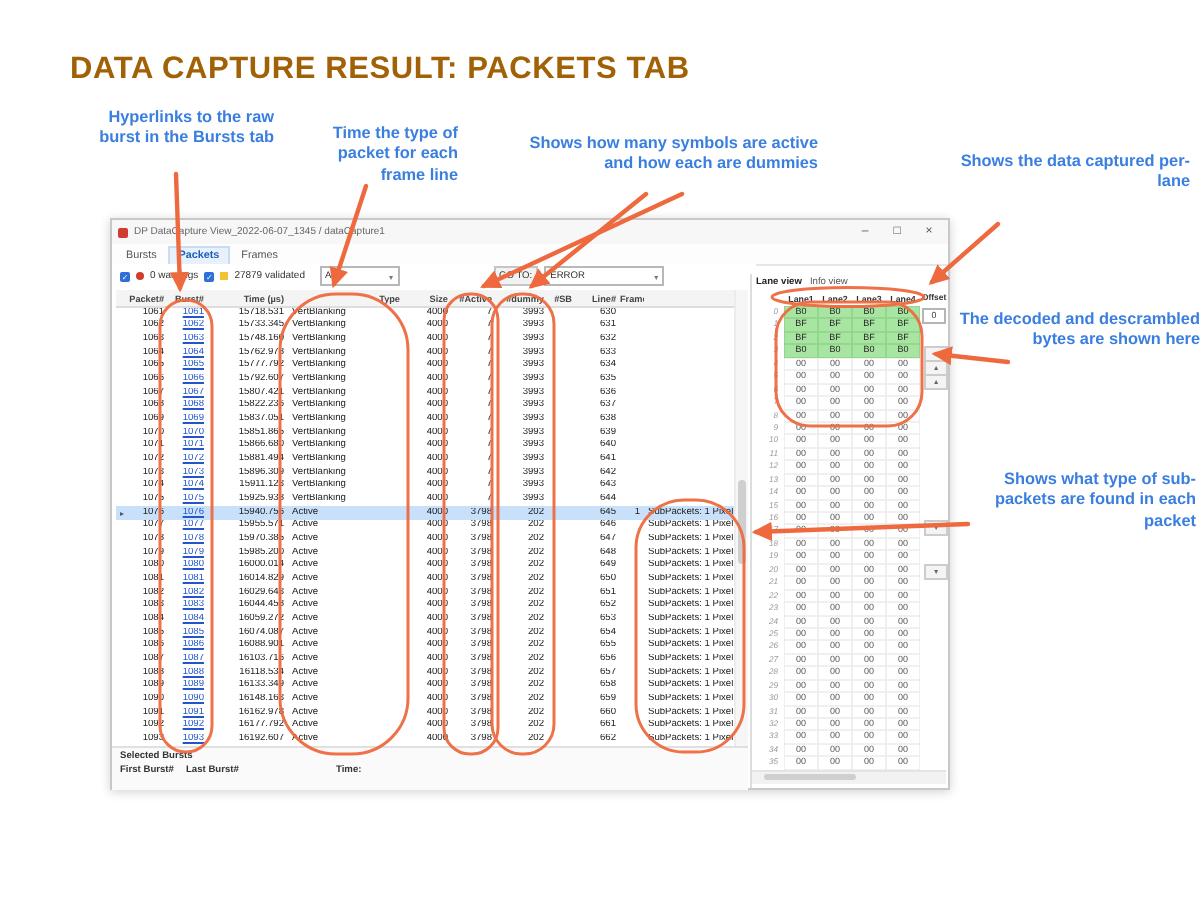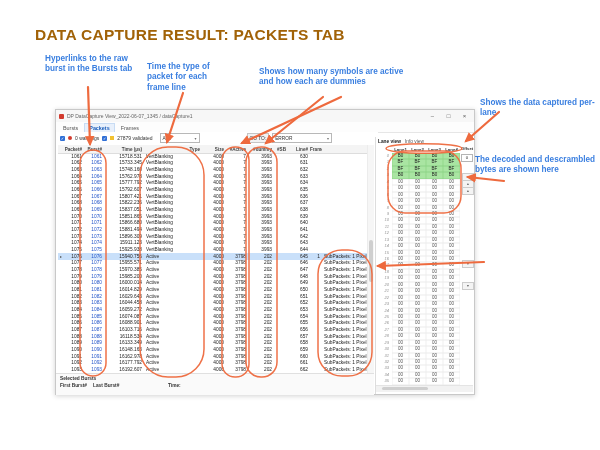--- a/index.html
+++ b/index.html
@@ -3,25 +3,25 @@
 <meta charset="utf-8">
 <style>
   html,body{margin:0;padding:0;background:#fff;}
   body{width:600px;height:450px;overflow:hidden;font-family:"Liberation Sans",sans-serif;}
   #slide{position:relative;width:600px;height:450px;background:#fff;}
 
   
   #title{position:absolute;left:35px;top:26px;margin:0;font-size:15.5px;font-weight:bold;
          letter-spacing:.3px;color:#a16207;}
   .ann{position:absolute;color:#3a7fe0;font-size:8.2px;line-height:1.26;font-weight:bold;
-       text-align:left;}
+       text-align:right;}
   #ann-bursts{left:45px;top:54px;width:92px;}
   #ann-type{left:147px;top:62px;width:82px;}
   #ann-symbols{left:259px;top:67px;width:150px;}
-  #ann-perlane{left:480px;top:98px;width:115px;}
+  #ann-perlane{left:480px;top:76px;width:115px;}
   #ann-decoded{left:475px;top:155px;width:125px;}
   #ann-subpackets{left:478px;top:235px;width:120px;}
 
   
   #win{position:absolute;left:55px;top:109px;width:418px;height:284px;background:#fff;
        border:1px solid #c8c8c8;box-shadow:0 1px 5px rgba(0,0,0,.18);color:#333;}
   .titlebar{position:absolute;left:0;top:0;right:0;height:12px;background:#f7f7f7;
        border-bottom:1px solid #e9e9e9;display:flex;align-items:center;padding:0 3px;gap:3px;}
   .appicon{width:5px;height:5px;background:#d23b2f;border-radius:1px;flex:0 0 auto;}
   .titletext{font-size:5px;color:#666;flex:1;white-space:nowrap;overflow:hidden;}
@@ -97,20 +97,21 @@
 
 <div id="slide">
 
   <h1 id="title">DATA CAPTURE RESULT: PACKETS TAB</h1>
 
   <div class="ann" id="ann-bursts">Hyperlinks to the raw burst in the Bursts tab</div>
   <div class="ann" id="ann-type">Time the type of packet for each frame line</div>
   <div class="ann" id="ann-symbols">Shows how many symbols are active and how each are dummies</div>
   <div class="ann" id="ann-perlane">Shows the data captured per-lane</div>
   <div class="ann" id="ann-decoded">The decoded and descrambled bytes are shown here</div>
+  <div class="ann" id="ann-subpackets">Shows what type of sub-packets are found in each packet</div>
 
   <div id="win">
 
     <div class="titlebar">
       <span class="appicon"></span>
       <span class="titletext">DP DataCapture View_2022-06-07_1345 / dataCapture1</span>
       <span class="wbtn">–</span>
       <span class="wbtn">□</span>
       <span class="wbtn">×</span>
     </div>

